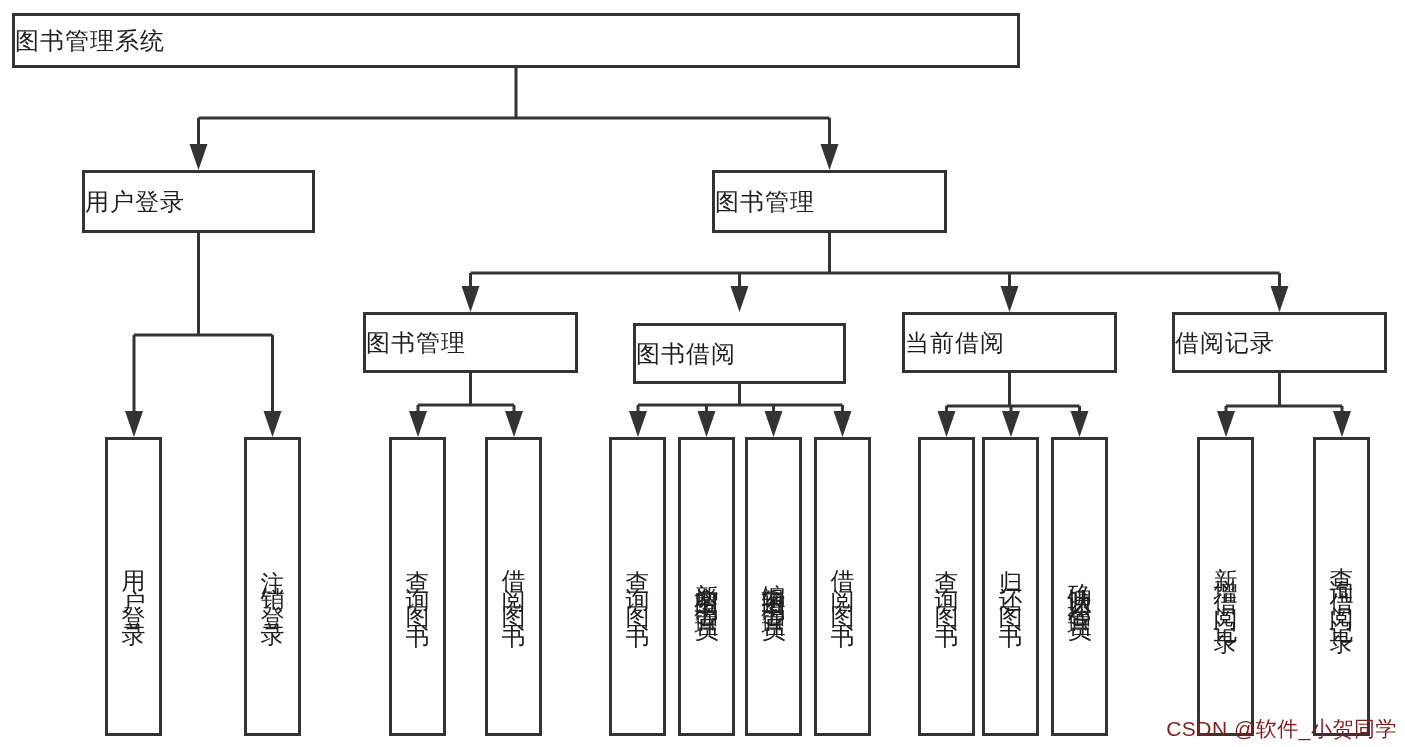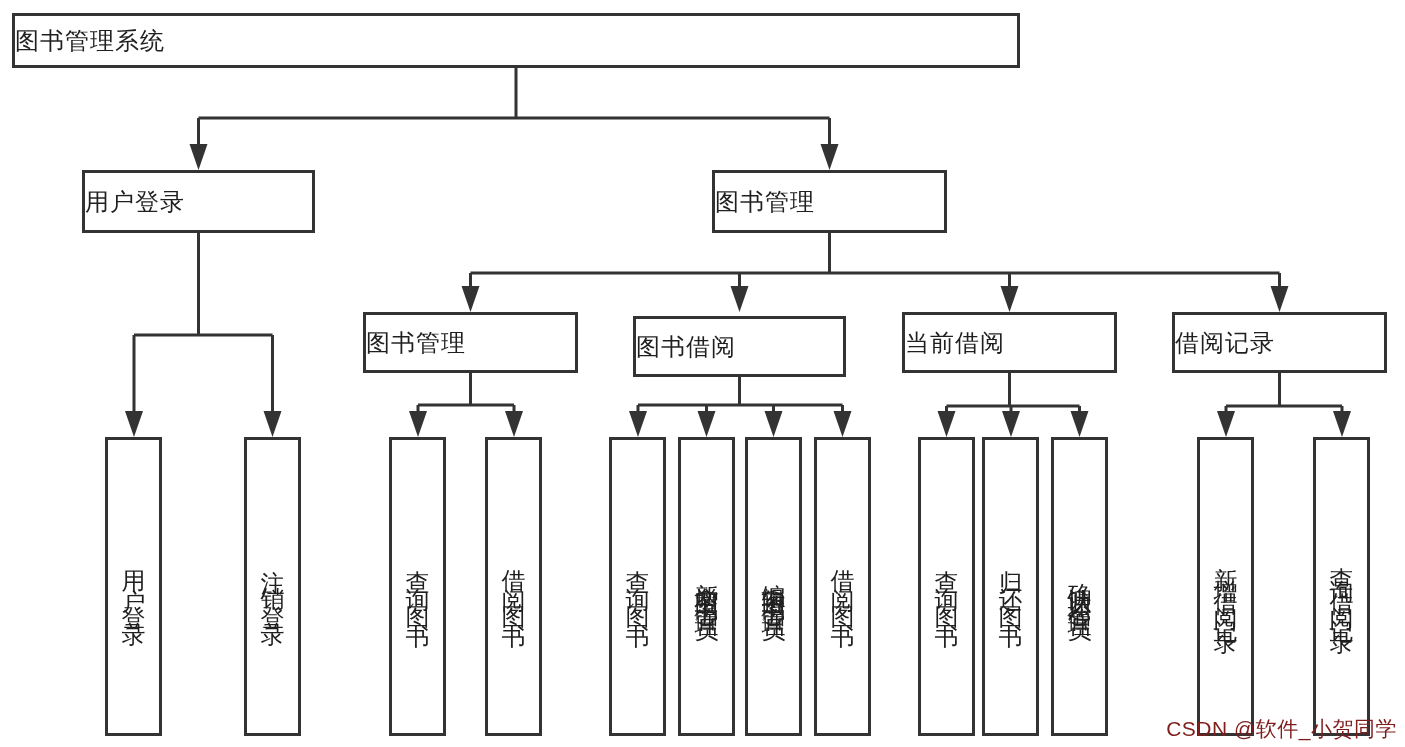--- a/index.html
+++ b/index.html
@@ -111,21 +111,21 @@
   <div class="hbox" style="left:82px; top:170px; width:233px; height:63px;">
     <span>用户登录</span>
   </div>
   <div class="hbox" style="left:712px; top:170px; width:235px; height:63px;">
     <span>图书管理</span>
   </div>
 
   <div class="hbox" style="left:363px; top:312px; width:215px; height:61px;">
     <span>图书管理</span>
   </div>
-  <div class="hbox" style="left:633px; top:316px; width:213px; height:61px;">
+  <div class="hbox" style="left:633px; top:323px; width:213px; height:61px;">
     <span>图书借阅</span>
   </div>
   <div class="hbox" style="left:1172px; top:312px; width:215px; height:61px;">
     <span>借阅记录</span>
   </div>
   <div class="hbox" style="left:902px; top:312px; width:215px; height:61px;">
     <span>当前借阅</span>
   </div>
 
   <div class="vbox" style="left:105px; top:437px; width:57px; height:299px;">

